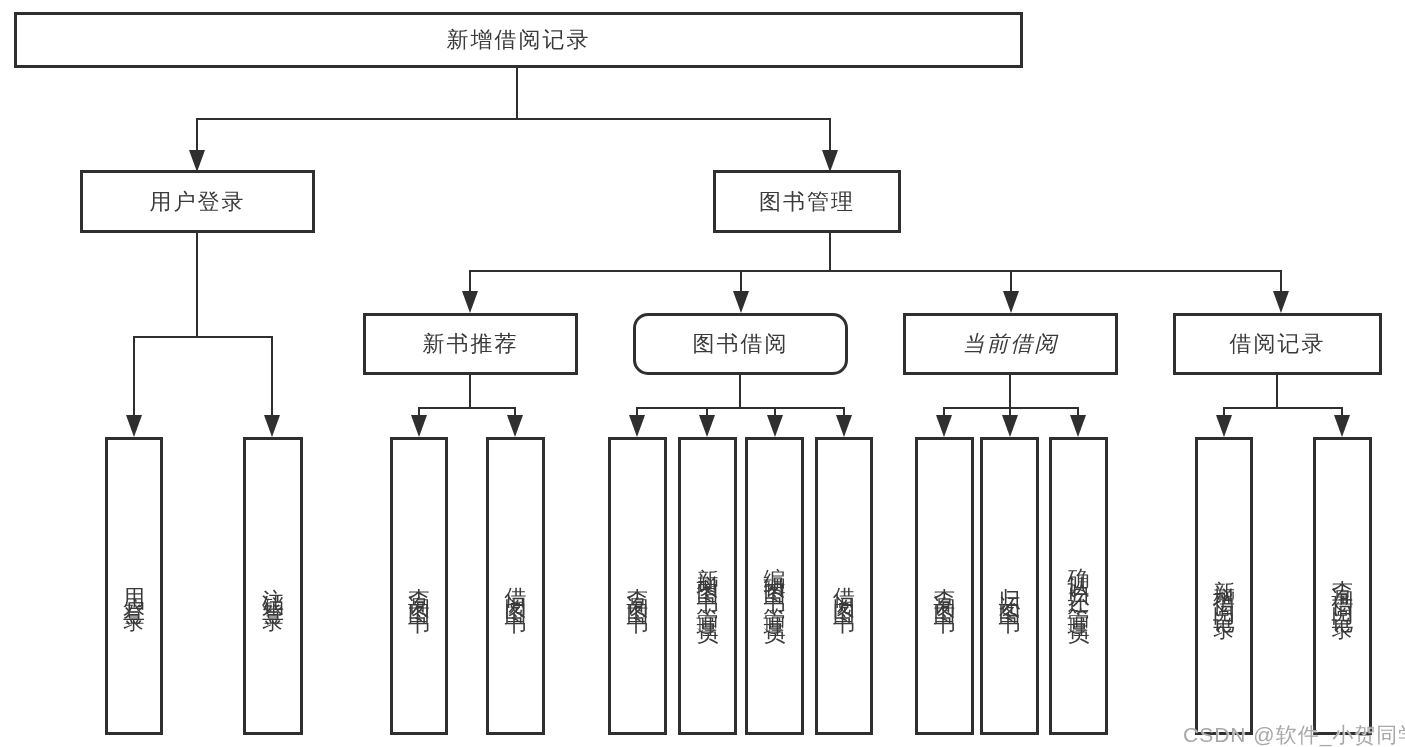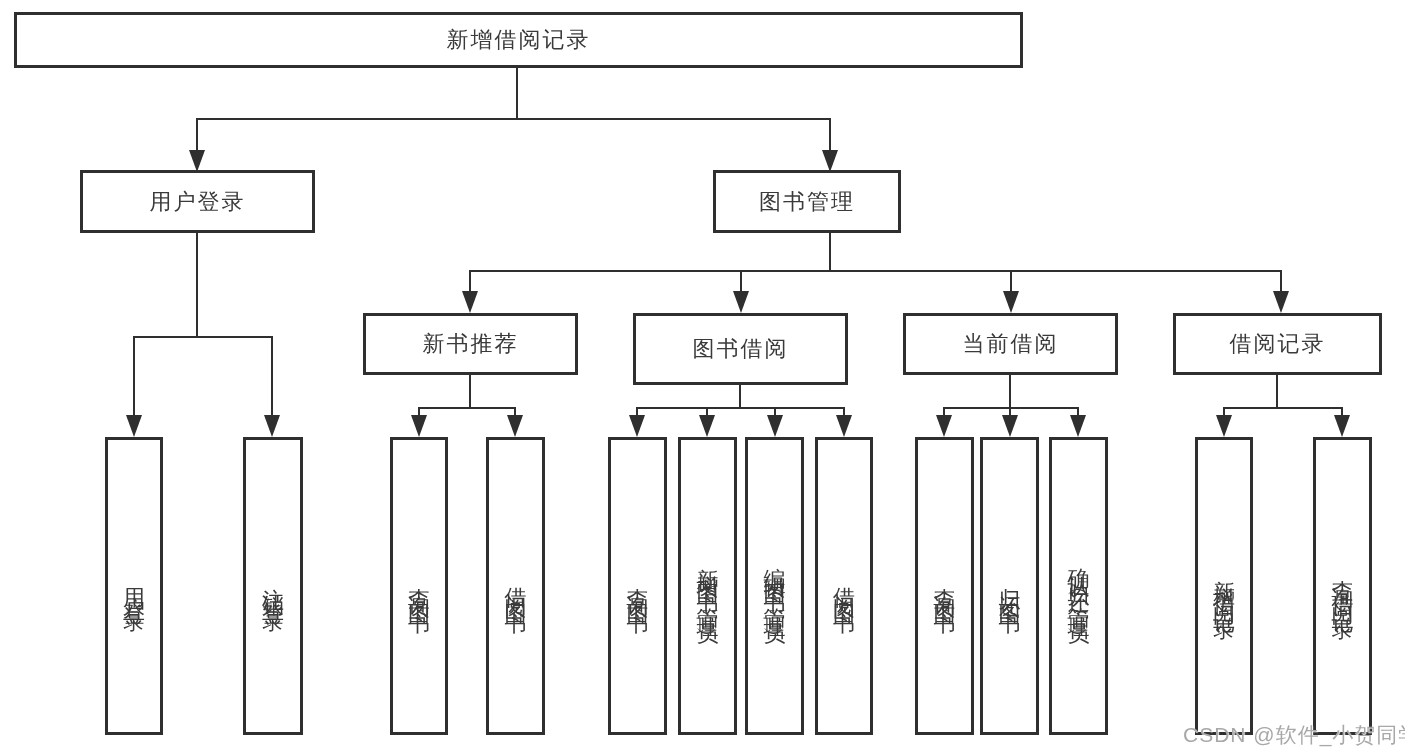--- a/index.html
+++ b/index.html
@@ -119,22 +119,22 @@
       <div class="arrow" style="left: 1002px; top: 415px;"></div>
       <div class="arrow" style="left: 1070px; top: 415px;"></div>
       <div class="arrow" style="left: 1216px; top: 415px;"></div>
       <div class="arrow" style="left: 1334px; top: 415px;"></div>
     </div>
   <div>
       <div class="node h" style="left: 14px; top: 12px; width: 1009px; height: 56px;">新增借阅记录</div>
       <div class="node h" style="left: 80px; top: 170px; width: 235px; height: 63px;">用户登录</div>
       <div class="node h" style="left: 713px; top: 170px; width: 188px; height: 63px; text-align: center;">图书管理</div>
       <div class="node h" style="left: 363px; top: 313px; width: 215px; height: 62px;">新书推荐</div>
-      <div class="node h" style="left: 633px; top: 313px; width: 215px; height: 72px;">图书借阅</div>
-      <div class="node h" style="left: 903px; top: 313px; width: 215px; height: 62px;">当前借阅</div>
+      <div class="node h" style="left: 633px; top: 313px; width: 215px; height: 62px; border-radius: 15px;">图书借阅</div>
+      <div class="node h" style="left: 903px; top: 313px; width: 215px; height: 62px; font-style: italic;">当前借阅</div>
       <div class="node h" style="left: 1173px; top: 313px; width: 209px; height: 62px;">借阅记录</div>
       <div class="node v" style="left: 105px; top: 437px; width: 58px; height: 298px;">用户登录</div>
       <div class="node v" style="left: 243px; top: 437px; width: 60px; height: 298px;">注销登录</div>
       <div class="node v" style="left: 390px; top: 437px; width: 58px; height: 298px;">查询图书</div>
       <div class="node v" style="left: 486px; top: 437px; width: 59px; height: 298px;">借阅图书</div>
       <div class="node v" style="left: 608px; top: 437px; width: 59px; height: 298px;">查询图书</div>
       <div class="node v" style="left: 678px; top: 437px; width: 59px; height: 298px;">新增图书（管理员）</div>
       <div class="node v" style="left: 745px; top: 437px; width: 59px; height: 298px;">编辑图书（管理员）</div>
       <div class="node v" style="left: 815px; top: 437px; width: 58px; height: 298px;">借阅图书</div>
       <div class="node v" style="left: 915px; top: 437px; width: 59px; height: 298px;">查询图书</div>

